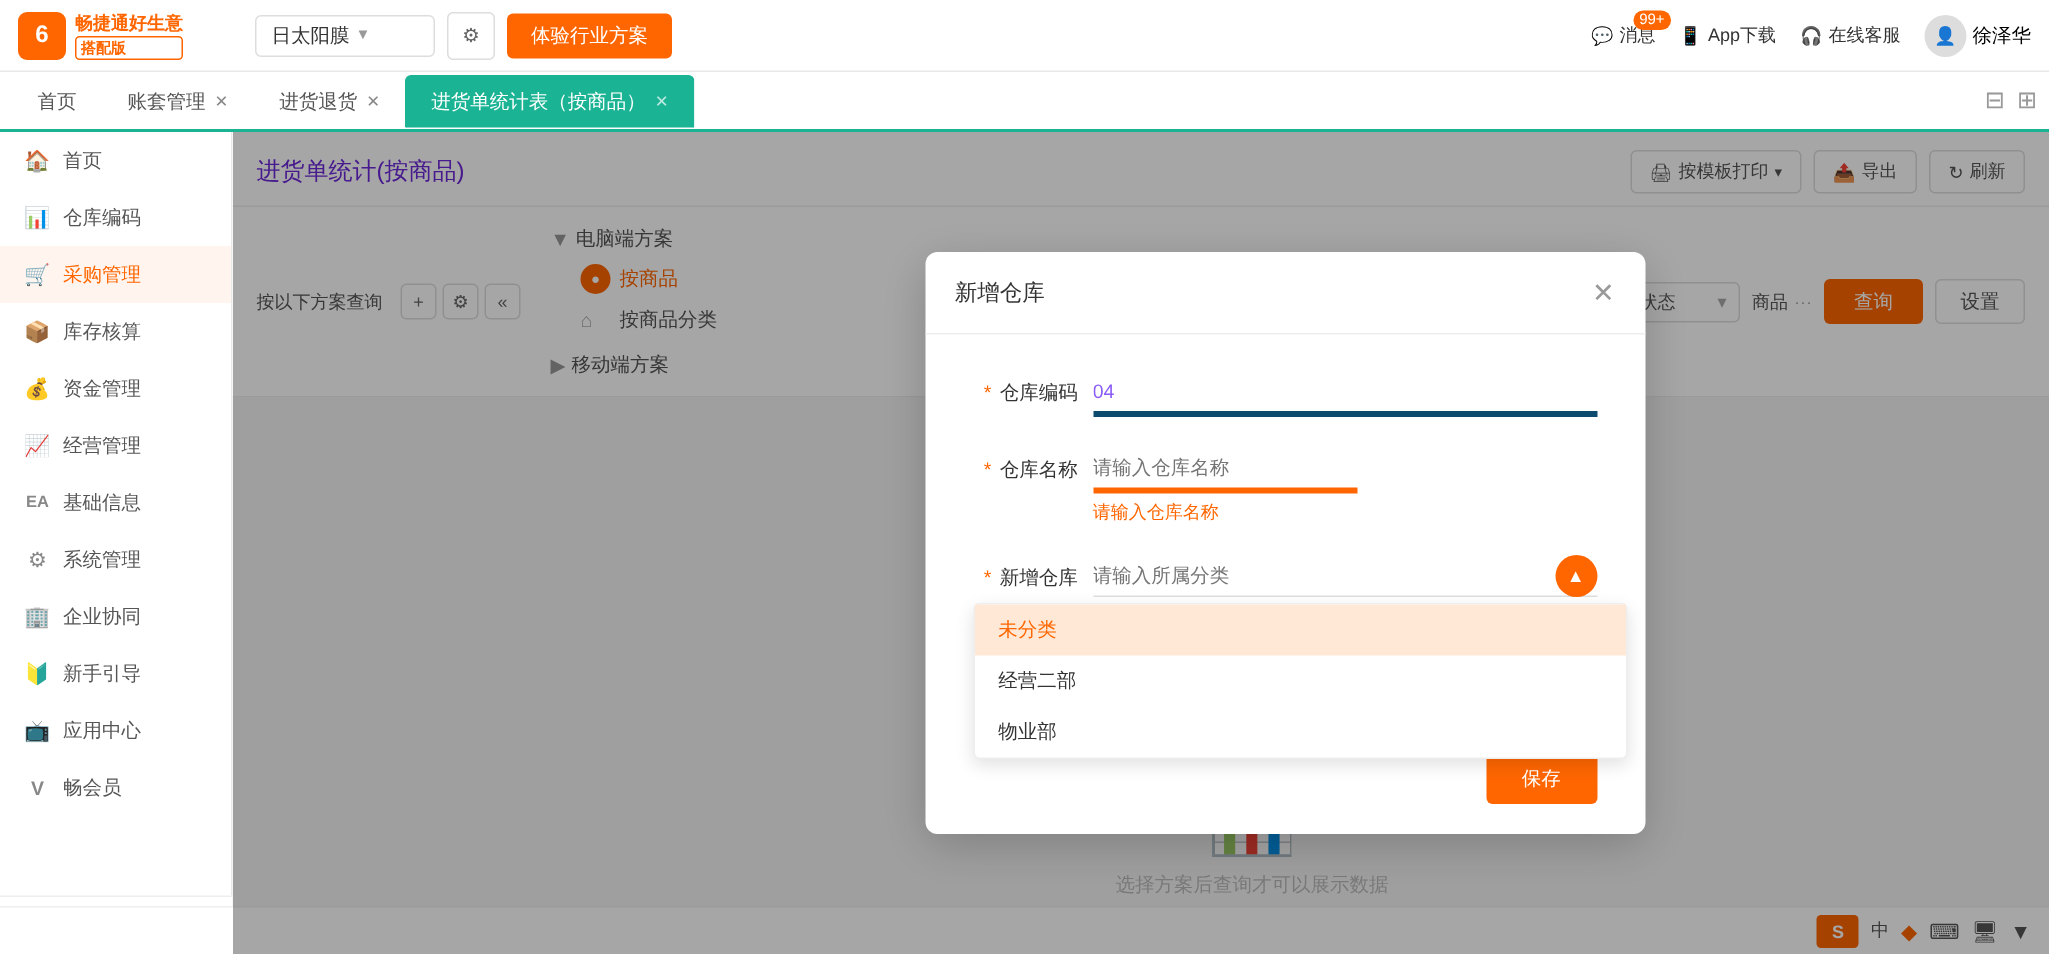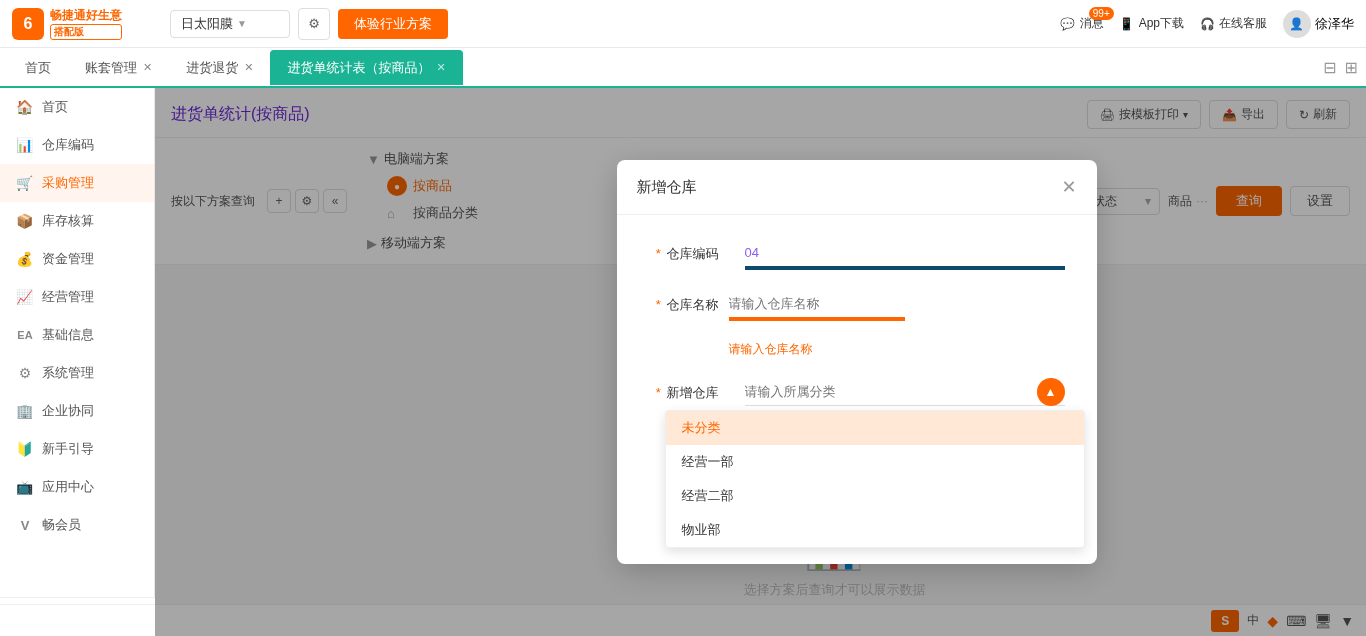--- a/index.html
+++ b/index.html
@@ -145,21 +145,21 @@
       background: #fff; border-radius: 8px; width: 480px;
       box-shadow: 0 8px 32px rgba(0,0,0,0.2); z-index: 200;
     }
     .modal-header {
       display: flex; align-items: center; justify-content: space-between;
       padding: 16px 20px; border-bottom: 1px solid #eee;
     }
     .modal-title { font-size: 15px; color: #333; font-weight: 500; }
     .modal-close { cursor: pointer; color: #999; font-size: 18px; }
     .modal-body { padding: 24px 32px 16px; }
-    .form-row { margin-bottom: 20px; display: flex; align-items: flex-start; gap: 16px; }
+    .form-row { margin-bottom: 20px; display: flex; align-items: flex-start; gap: 0; }
     .form-label {
       width: 80px; text-align: right; padding-right: 10px; padding-top: 6px;
       color: #333; font-size: 13px; flex-shrink: 0;
     }
     .form-label .required { color: #f60; margin-right: 2px; }
     .form-control {
       flex: 1; border: none; border-bottom: 4px solid #0c4a6e;
       padding: 6px 0; font-size: 13px; color: #8b5cf6; outline: none;
       background: transparent;
     }
@@ -454,21 +454,20 @@
           <div class="form-label">
             <span class="required">*</span>
             <span>新增仓库</span>
           </div>
           <div class="dropdown-wrap">
             <input class="dropdown-input" type="text" placeholder="请输入所属分类" style="">
             <div class="dropdown-chevron">▲</div>
             
             <div class="dropdown-list">
               <div class="dropdown-item selected">未分类</div>
-              <div class="dropdown-item">经营一部</div>
               <div class="dropdown-item">经营二部</div>
               <div class="dropdown-item">物业部</div>
             </div>
           </div>
         </div>
 
         <div class="form-row">
           <div class="form-label">
             <span>备注</span>
           </div>

